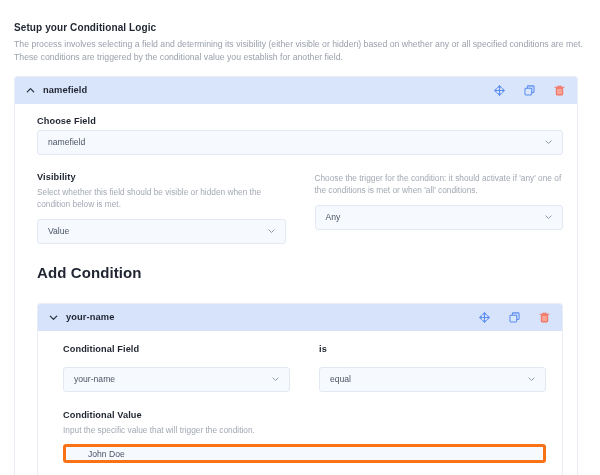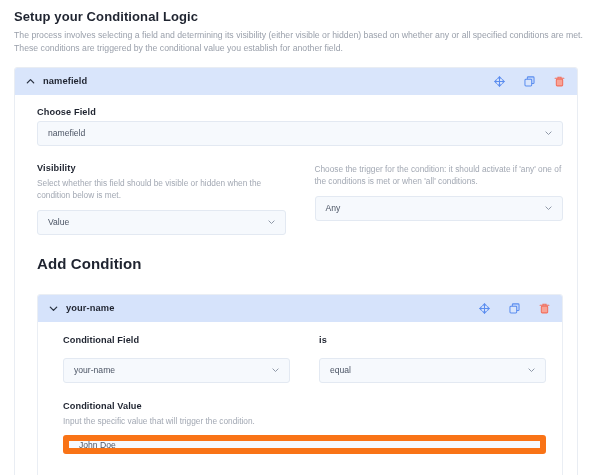--- a/index.html
+++ b/index.html
@@ -8,22 +8,22 @@
     width: 600px; height: 475px;
     background: #ffffff;
     font-family: "Liberation Sans", sans-serif;
     -webkit-font-smoothing: antialiased;
   }
   .page { position: relative; width: 600px; height: 475px; overflow: hidden; background:#fff; }
 
   
   .intro { padding: 9px 14px 0 14px; }
   .intro-title {
-    font-size: 13px; font-weight: bold; color: #1f2430; letter-spacing: .1px;
-    margin: 0 0 5px 0;
+    font-size: 10px; font-weight: bold; color: #1f2430; letter-spacing: .1px;
+    margin: 13px 0 5px 0;
   }
   .intro-desc {
     font-size: 8.7px; color: #9aa0ab; line-height: 1.55; margin: 0;
     max-width: 575px;
   }
 
   
   .card-outer {
     margin: 11px 22px 0 14px;
     border: 1px solid #e9edf3;
@@ -82,24 +82,24 @@
   }
   .sel .caret {
     position: absolute; right: 9px; top: 50%; transform: translateY(-50%);
     width: 9px; height: 9px; color: #8d96a6;
   }
   .sel .caret svg { display:block; }
 
   .txt {
     height: 19px;
     background: #f6f9fd;
-    border: 6px solid #f97316;
+    border: 3px solid #f97316;
     border-radius: 3px;
     display: flex; align-items: center;
-    padding: 0 10px;
+    padding: 0 22px;
     font-size: 8.6px; color: #4c5565;
     cursor: text;
   }
 
   
   .row2 { display: flex; gap: 29px; margin-top: 17px; }
   .row2 > .col { flex: 1 1 0; min-width: 0; }
 
   .section-label {
     font-size: 15px; font-weight: bold; color: #1f2430;

